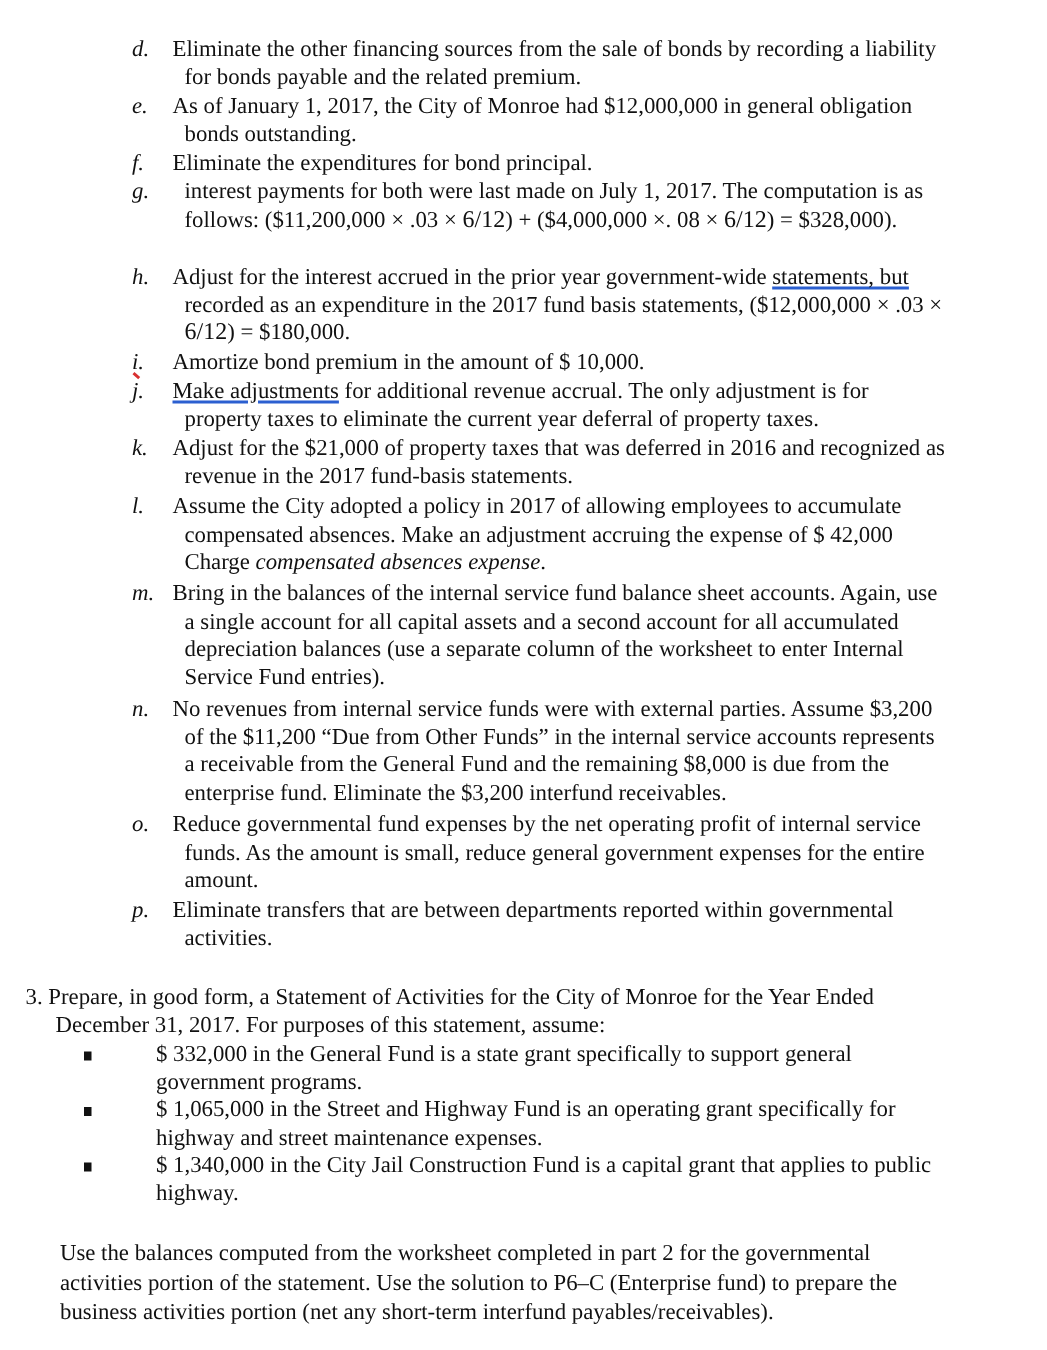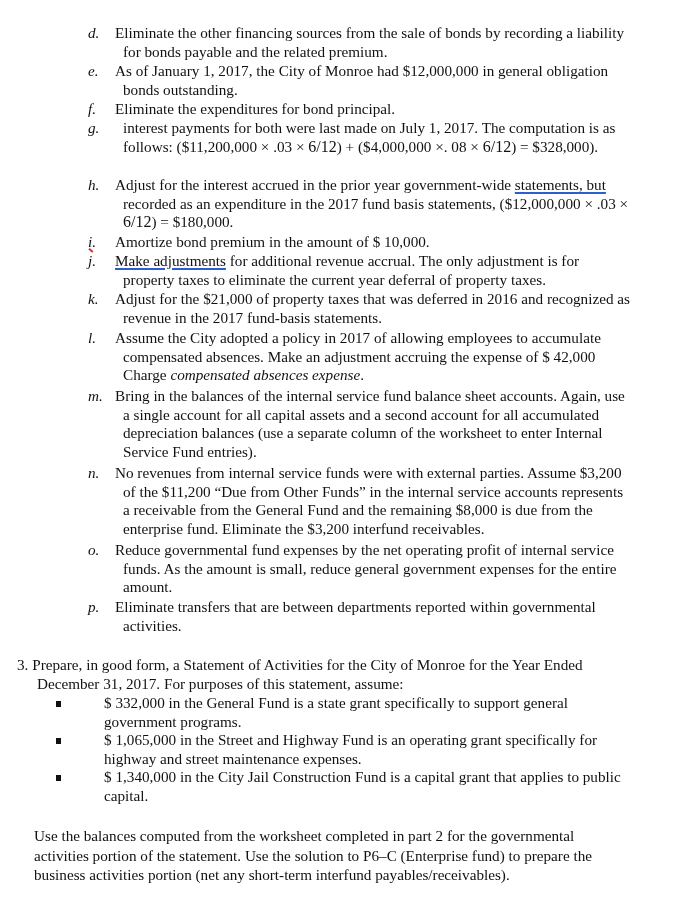--- a/index.html
+++ b/index.html
@@ -20,21 +20,21 @@
     content: ""; position: absolute; left: 2px; top: 12px; width: 5px; height: 5px;
     border-bottom: 2px solid #d83030; transform: rotate(40deg);
   }
   .sec3 { position: absolute; left: 17px; top: 656px; width: 650px; }
   .sec3 .lead { display: block; }
   .sec3 .lead .cont { display: block; padding-left: 20px; }
   .bullets { position: absolute; left: 56px; top: 694px; width: 630px; }
   .bullet { position: relative; margin-bottom: 0; }
   .bullet .dot { position: absolute; left: 0; top: 7px; width: 5px; height: 6px; background: #111; }
   .bullet .btext { display: block; margin-left: 48px; }
-  .closing { position: absolute; left: 34px; top: 826px; width: 630px; line-height: 19.5px; }
+  .closing { position: absolute; left: 40px; top: 826px; width: 630px; line-height: 19.5px; }
 </style>
 </head>
 <body>
 
 <div class="item" style="top:24px">
   <span class="marker">d.</span>
   <span class="text">
     <span>Eliminate the other financing sources from the sale of bonds by recording a liability</span>
     <span class="cont">for bonds payable and the related premium.</span>
   </span>
@@ -160,21 +160,21 @@
     <span class="dot"></span>
     <span class="btext">
       <span style="display:block">$ 1,065,000 in the Street and Highway Fund is an operating grant specifically for</span>
       <span style="display:block">highway and street maintenance expenses.</span>
     </span>
   </div>
   <div class="bullet">
     <span class="dot"></span>
     <span class="btext">
       <span style="display:block">$ 1,340,000 in the City Jail Construction Fund is a capital grant that applies to public</span>
-      <span style="display:block">capital.</span>
+      <span style="display:block">highway.</span>
     </span>
   </div>
 </div>
 
 <div class="closing">
   <span style="display:block">Use the balances computed from the worksheet completed in part 2 for the governmental</span>
   <span style="display:block">activities portion of the statement.  Use the solution to P6–C (Enterprise fund) to prepare the</span>
   <span style="display:block">business activities portion (net any short-term interfund payables/receivables).</span>
 </div>
 

